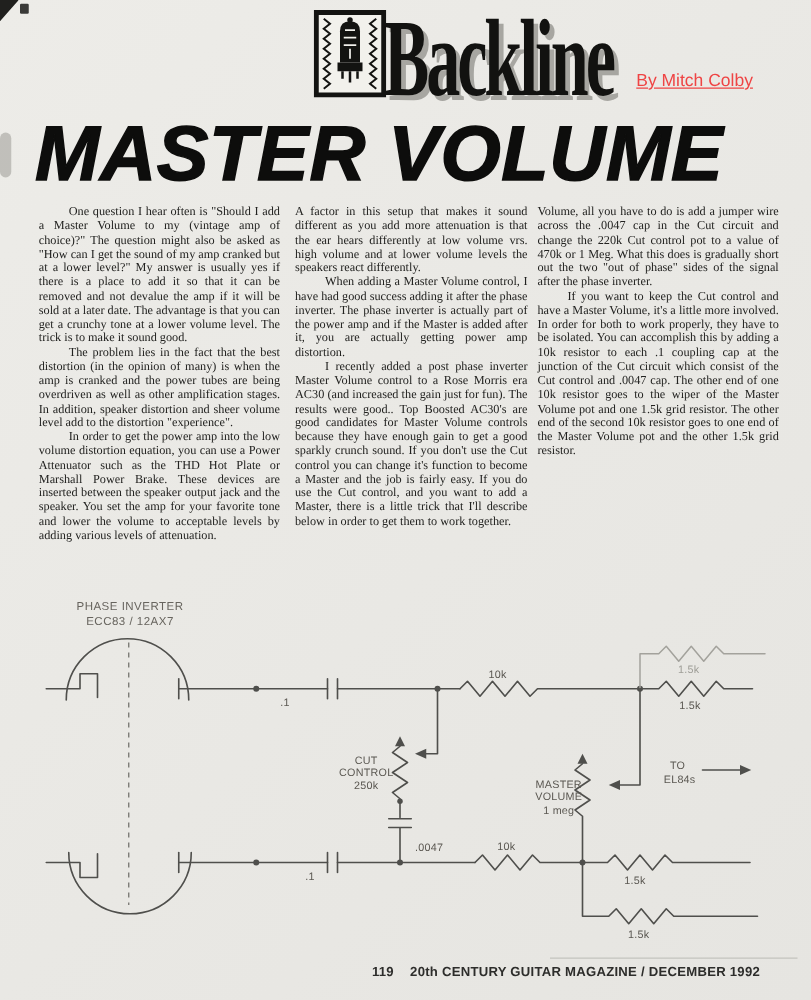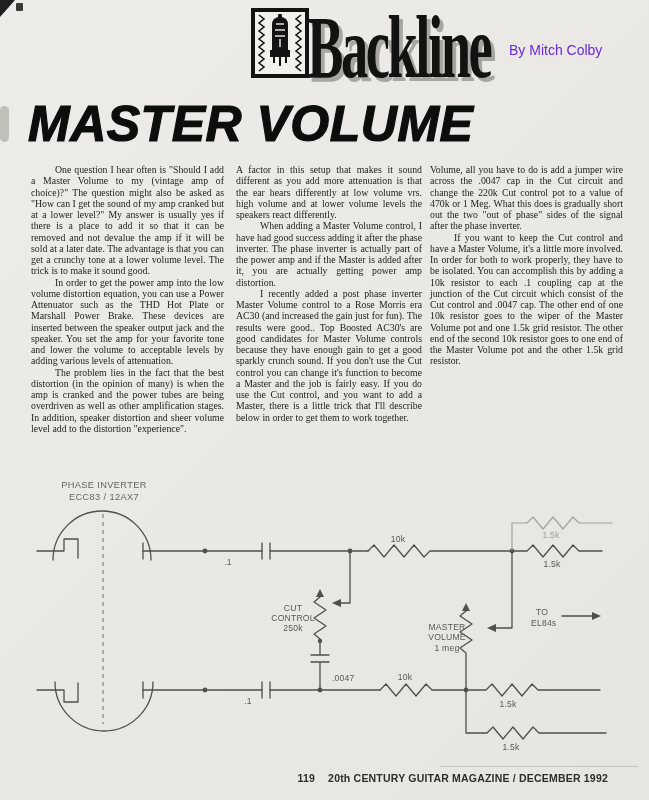--- a/index.html
+++ b/index.html
@@ -16,28 +16,28 @@
 
   
   .logo-box{position:absolute;left:251px;top:8px;}
   .backline{
     position:absolute;left:307px;top:4px;
     font-family:"Liberation Serif",serif;font-weight:bold;
     font-size:88px;line-height:88px;letter-spacing:-4px;color:#121210;
     transform:scaleX(0.62);transform-origin:left top;
     text-shadow:6px 4px 0 #a7a6a1;white-space:nowrap;
   }
-  .byline{position:absolute;left:509px;top:42px;
-    font-family:"Liberation Sans",sans-serif;font-size:14px;color:#6d28d9;}
+  .byline{position:absolute;left:509px;top:56px;
+    font-family:"Liberation Sans",sans-serif;font-size:14px;color:#ef4444;text-decoration:underline;}
 
   
   .title{
     position:absolute;left:28px;top:93px;width:596px;
     font-family:"Liberation Sans",sans-serif;font-weight:bold;font-style:italic;
-    font-size:50px;line-height:62px;letter-spacing:0.5px;color:#0d0d0c;
+    font-size:62px;line-height:62px;letter-spacing:0.5px;color:#0d0d0c;
     -webkit-text-stroke:1.2px #0d0d0c;white-space:nowrap;
   }
 
   
   .col{position:absolute;top:164px;font-size:9.8px;line-height:11.25px;
     text-align:justify;color:#222220;}
   #col1{left:31px;width:193px;}
   #col2{left:236px;width:186px;}
   #col3{left:430px;width:193px;}
   .col p{margin:0;}
@@ -87,22 +87,22 @@
     <line x1="35" y1="49" x2="35" y2="55" stroke="#131311" stroke-width="2"></line>
   </svg>
 </div>
 <div class="backline">Backline</div>
 <div class="byline">By Mitch Colby</div>
 
 <div class="title">MASTER VOLUME</div>
 
 <div class="col" id="col1">
   <p class="ind">One question I hear often is "Should I add a Master Volume to my (vintage amp of choice)?" The question might also be asked as "How can I get the sound of my amp cranked but at a lower level?"  My answer is usually yes if there is a place to add it so that it can be removed and not devalue the amp if it will be sold at a later date.  The advantage is that you can get a crunchy tone at a lower volume level. The trick is to make it sound good.</p>
+  <p class="ind">The problem lies in the fact that the best distortion (in the opinion of many) is when the amp is cranked and the power tubes are being overdriven as well as other amplification stages.  In addition, speaker distortion and sheer volume level add to the distortion "experience".</p>
   <p class="ind">In order to get the power amp into the low volume distortion equation, you can use a Power Attenuator such as the THD Hot Plate or Marshall Power Brake.  These devices are inserted between the speaker output jack and the speaker.  You set the amp for your favorite tone and lower the volume to acceptable levels by adding various levels of attenuation.</p>
-  <p class="ind">The problem lies in the fact that the best distortion (in the opinion of many) is when the amp is cranked and the power tubes are being overdriven as well as other amplification stages.  In addition, speaker distortion and sheer volume level add to the distortion "experience".</p>
 </div>
 <div class="col" id="col2">
   <p>A factor in this setup that makes it sound different as you add more attenuation is that the ear hears differently at low volume vrs. high volume and at lower volume levels the speakers react differently.</p>
   <p class="ind">When adding a Master Volume control, I have had good success adding it after the phase inverter.  The phase inverter is actually part of the power amp and if the Master is added after it, you are actually getting power amp distortion.</p>
   <p class="ind">I recently added a post phase inverter Master Volume control to a Rose Morris era AC30 (and increased the gain just for fun). The results were good..  Top Boosted AC30's are good candidates for Master Volume controls because they have enough gain to get a good sparkly crunch sound.  If you don't use the Cut control you can change it's function to become a Master and the job is fairly easy.  If you do use the Cut control, and you want to add a Master, there is a little trick that I'll describe below in order to get them to work together.</p>
 </div>
 <div class="col" id="col3">
   <p>Volume, all you have to do is add a jumper wire across the .0047 cap in the Cut circuit and change the 220k Cut control pot to a value of 470k or 1 Meg.  What this does is gradually short out the two "out of phase" sides of the signal after the phase inverter.</p>
   <p class="ind">If you want to keep the Cut control and have a Master Volume, it's a little more involved. In order for both to work properly, they have to be isolated. You can accomplish this by adding a 10k resistor to each .1 coupling cap at the junction of the Cut circuit which consist of the Cut control and .0047 cap.  The other end of one 10k resistor goes to the wiper of the Master Volume pot and one 1.5k grid resistor.  The other end of the second 10k resistor goes to one end of the Master Volume pot and the other 1.5k grid resistor.</p>
 </div>

